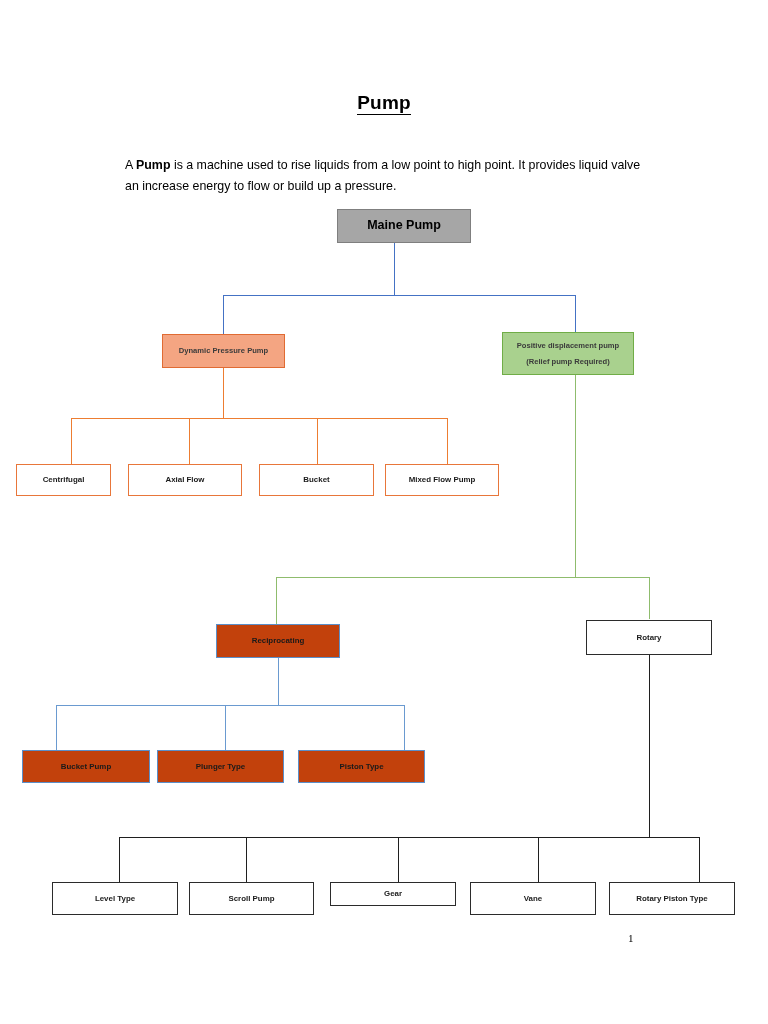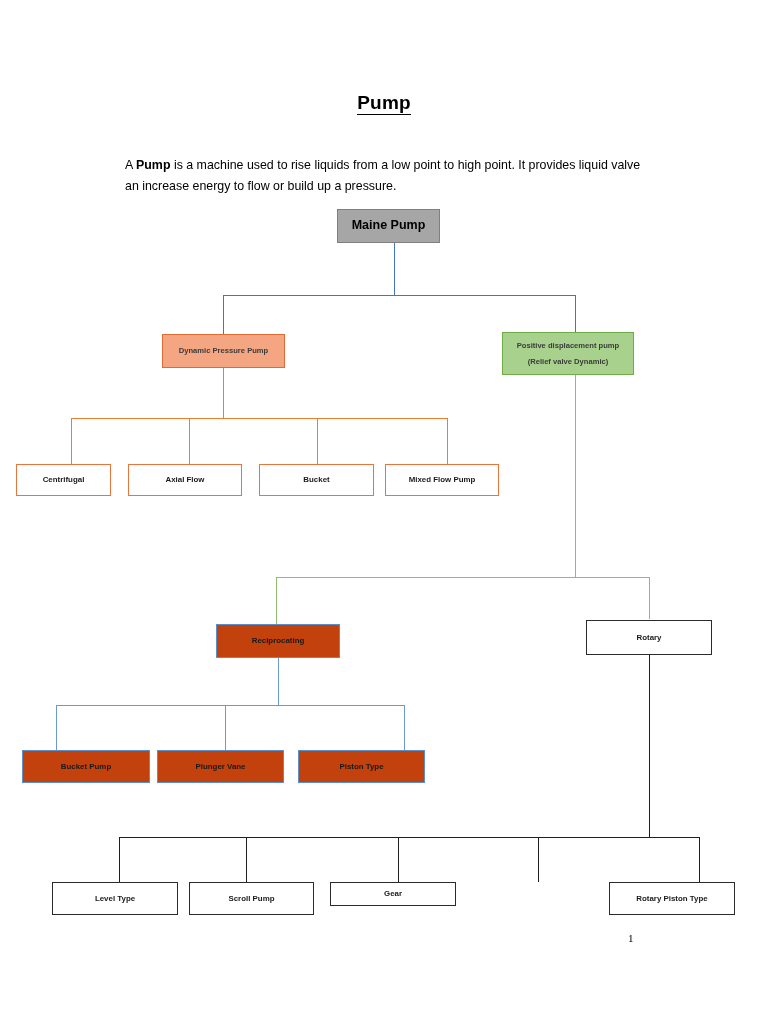--- a/index.html
+++ b/index.html
@@ -167,31 +167,31 @@
   <div class="conn v c-lblue" style="left:404px; top:705px; height:45px;"></div>
 
   <div class="conn v c-black" style="left:649px; top:655px; height:183px;"></div>
   <div class="conn h c-blackh" style="left:119px; top:837px; width:580px;"></div>
   <div class="conn v c-black" style="left:119px; top:837px; height:45px;"></div>
   <div class="conn v c-black" style="left:246px; top:837px; height:45px;"></div>
   <div class="conn v c-black" style="left:398px; top:837px; height:45px;"></div>
   <div class="conn v c-black" style="left:538px; top:837px; height:45px;"></div>
   <div class="conn v c-black" style="left:699px; top:837px; height:45px;"></div>
 
-  <div class="node n-root" style="left:337px; top:209px; width:103px; height:34px;">
+  <div class="node n-root" style="left:337px; top:209px; width:134px; height:34px;">
     <span class="node-label">Maine Pump</span>
   </div>
 
   <div class="node n-dynamic" style="left:162px; top:334px; width:123px; height:34px;">
     <span class="node-label">Dynamic Pressure Pump</span>
   </div>
 
   <div class="node n-positive" style="left:502px; top:332px; width:132px; height:43px;">
     <span class="node-label">Positive displacement pump</span>
-    <span class="node-sub">(Relief valve Dynamic)</span>
+    <span class="node-sub">(Relief pump Required)</span>
   </div>
 
   <div class="node n-orange" style="left:16px; top:464px; width:95px; height:32px;">
     <span class="node-label">Centrifugal</span>
   </div>
   <div class="node n-orange" style="left:128px; top:464px; width:114px; height:32px;">
     <span class="node-label">Axial Flow</span>
   </div>
   <div class="node n-orange" style="left:259px; top:464px; width:115px; height:32px;">
     <span class="node-label">Bucket</span>
@@ -204,32 +204,35 @@
     <span class="node-label">Reciprocating</span>
   </div>
   <div class="node n-black" style="left:586px; top:620px; width:126px; height:35px;">
     <span class="node-label">Rotary</span>
   </div>
 
   <div class="node n-blue" style="left:22px; top:750px; width:128px; height:33px;">
     <span class="node-label">Bucket Pump</span>
   </div>
   <div class="node n-blue" style="left:157px; top:750px; width:127px; height:33px;">
-    <span class="node-label">Plunger Vane</span>
+    <span class="node-label">Plunger Type</span>
   </div>
   <div class="node n-blue" style="left:298px; top:750px; width:127px; height:33px;">
     <span class="node-label">Piston Type</span>
   </div>
 
   <div class="node n-black" style="left:52px; top:882px; width:126px; height:33px;">
     <span class="node-label">Level Type</span>
   </div>
   <div class="node n-black" style="left:189px; top:882px; width:125px; height:33px;">
     <span class="node-label">Scroll Pump</span>
   </div>
   <div class="node n-black" style="left:330px; top:882px; width:126px; height:24px;">
     <span class="node-label">Gear</span>
   </div>
+  <div class="node n-black" style="left:470px; top:882px; width:126px; height:33px;">
+    <span class="node-label">Vane</span>
+  </div>
   <div class="node n-black" style="left:609px; top:882px; width:126px; height:33px;">
     <span class="node-label">Rotary Piston Type</span>
   </div>
 
 </div>
 
 </body></html>

